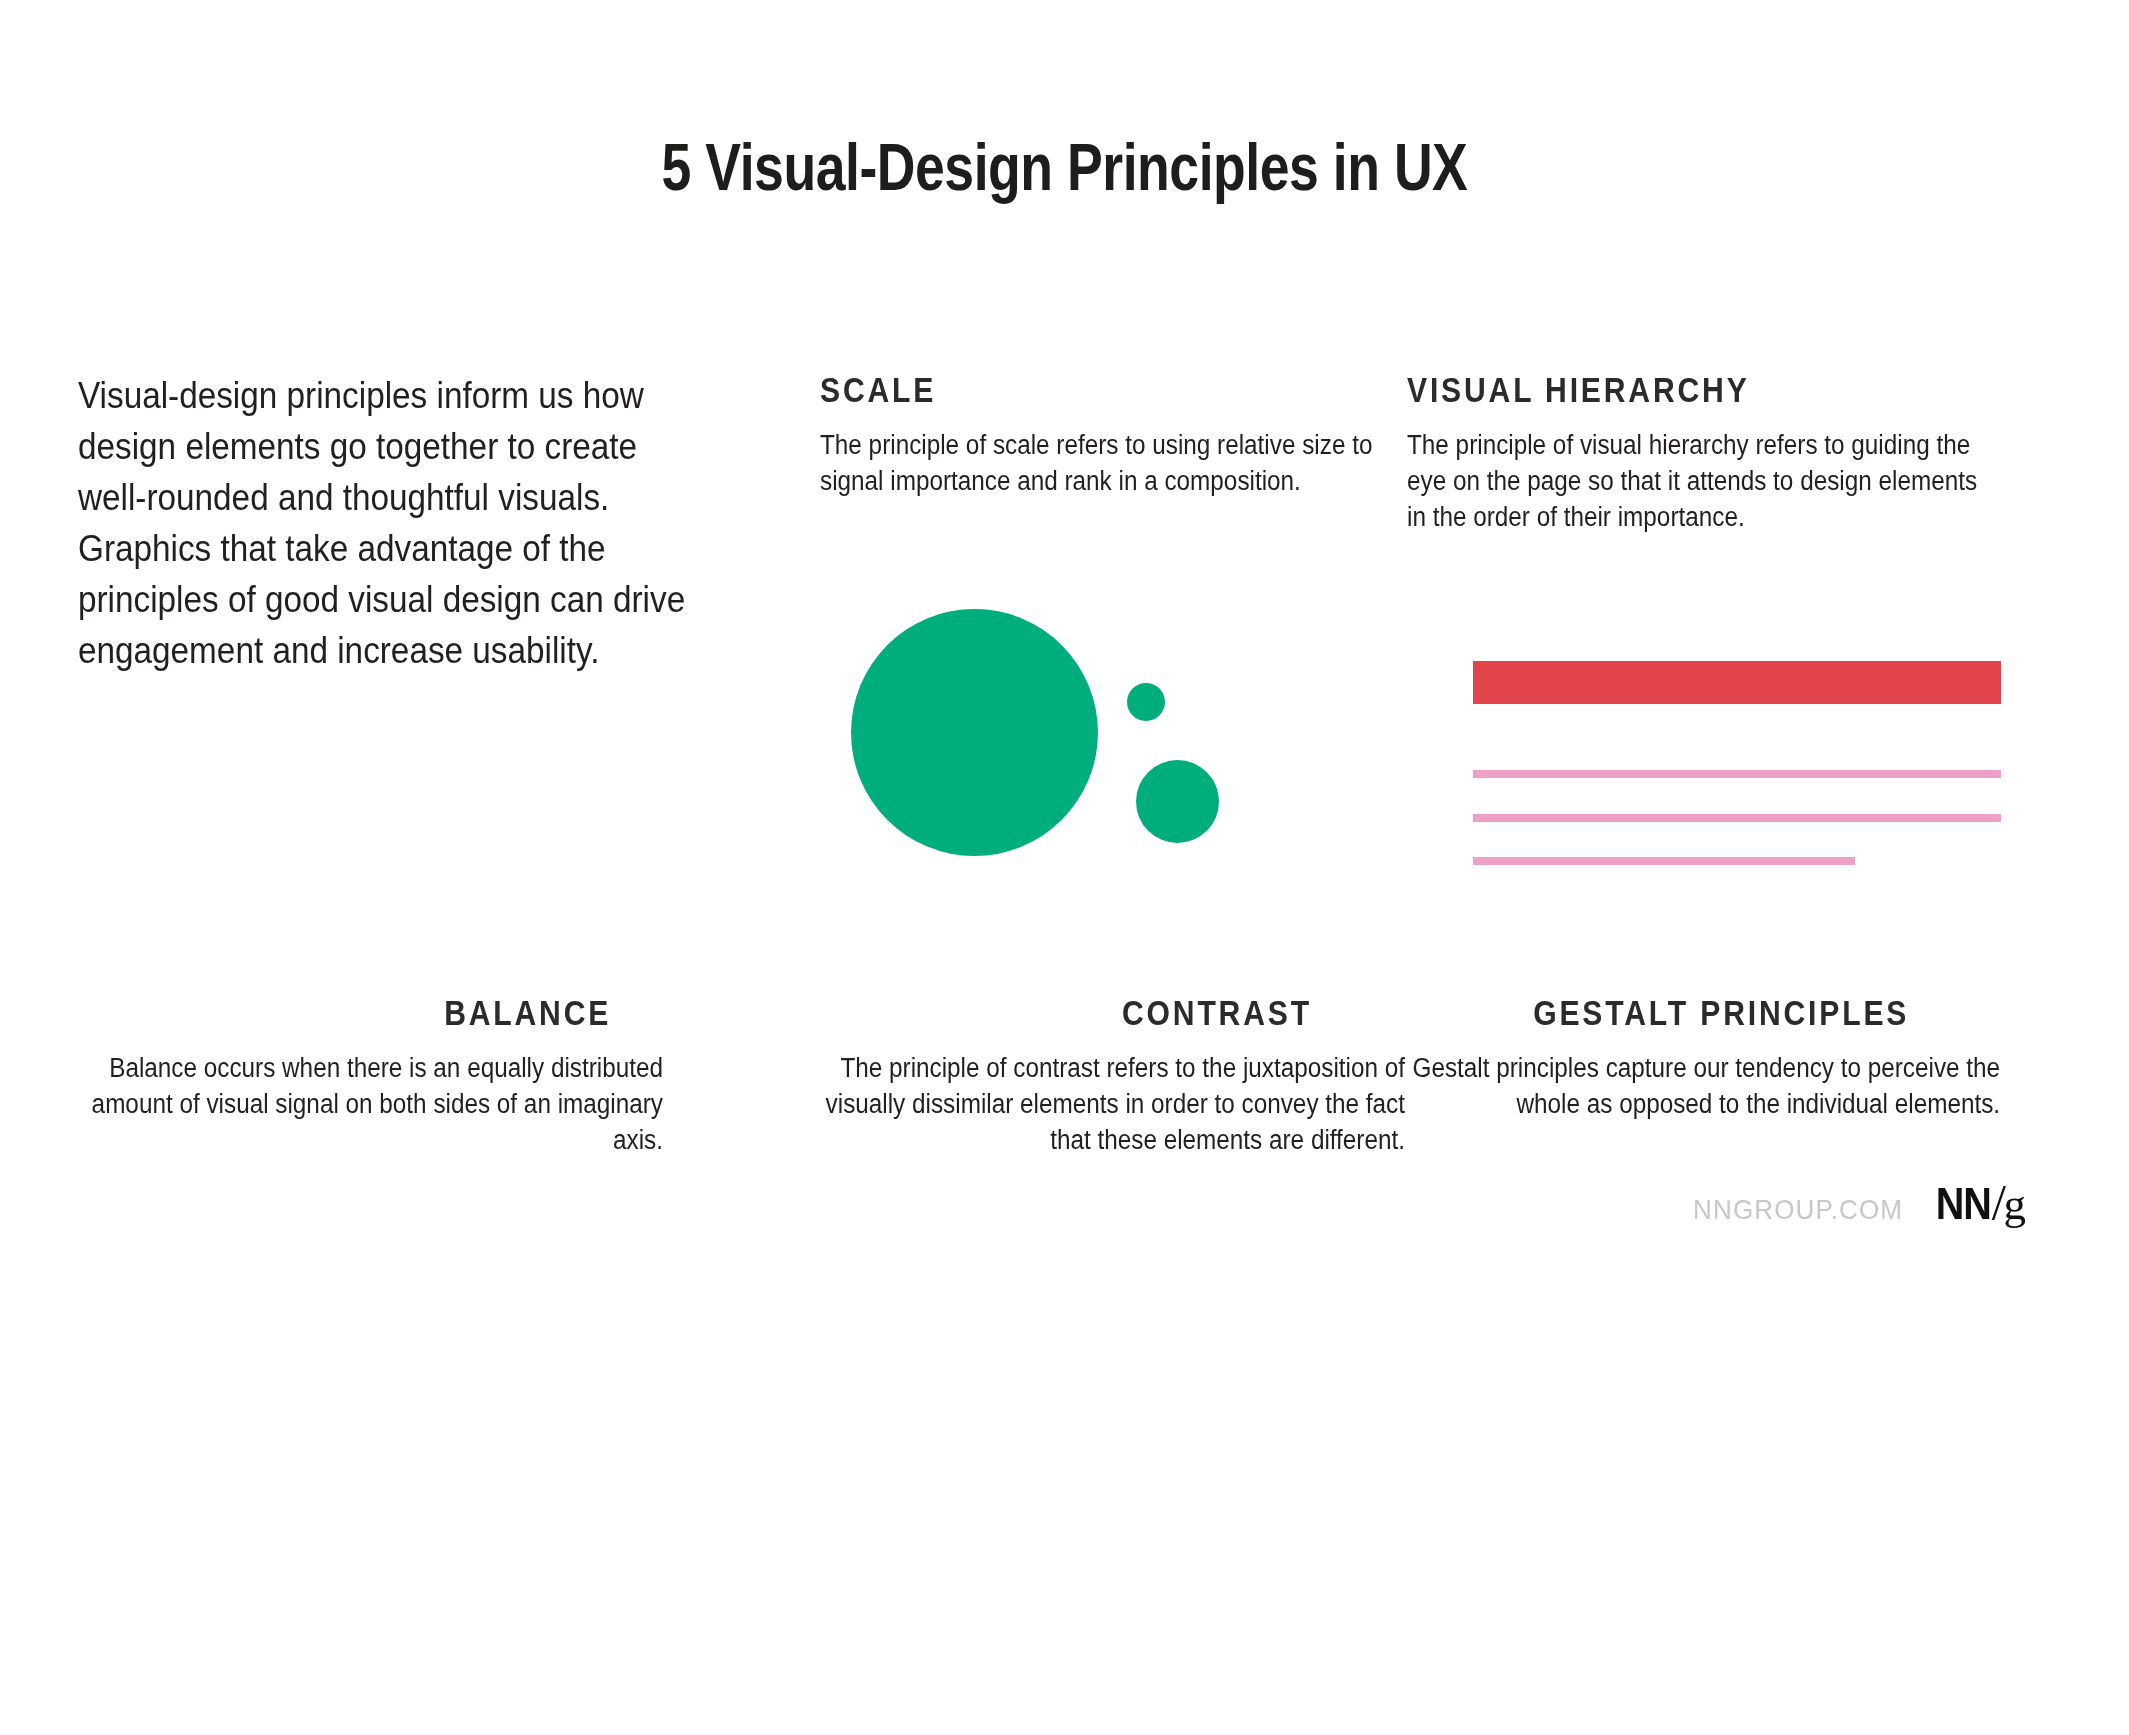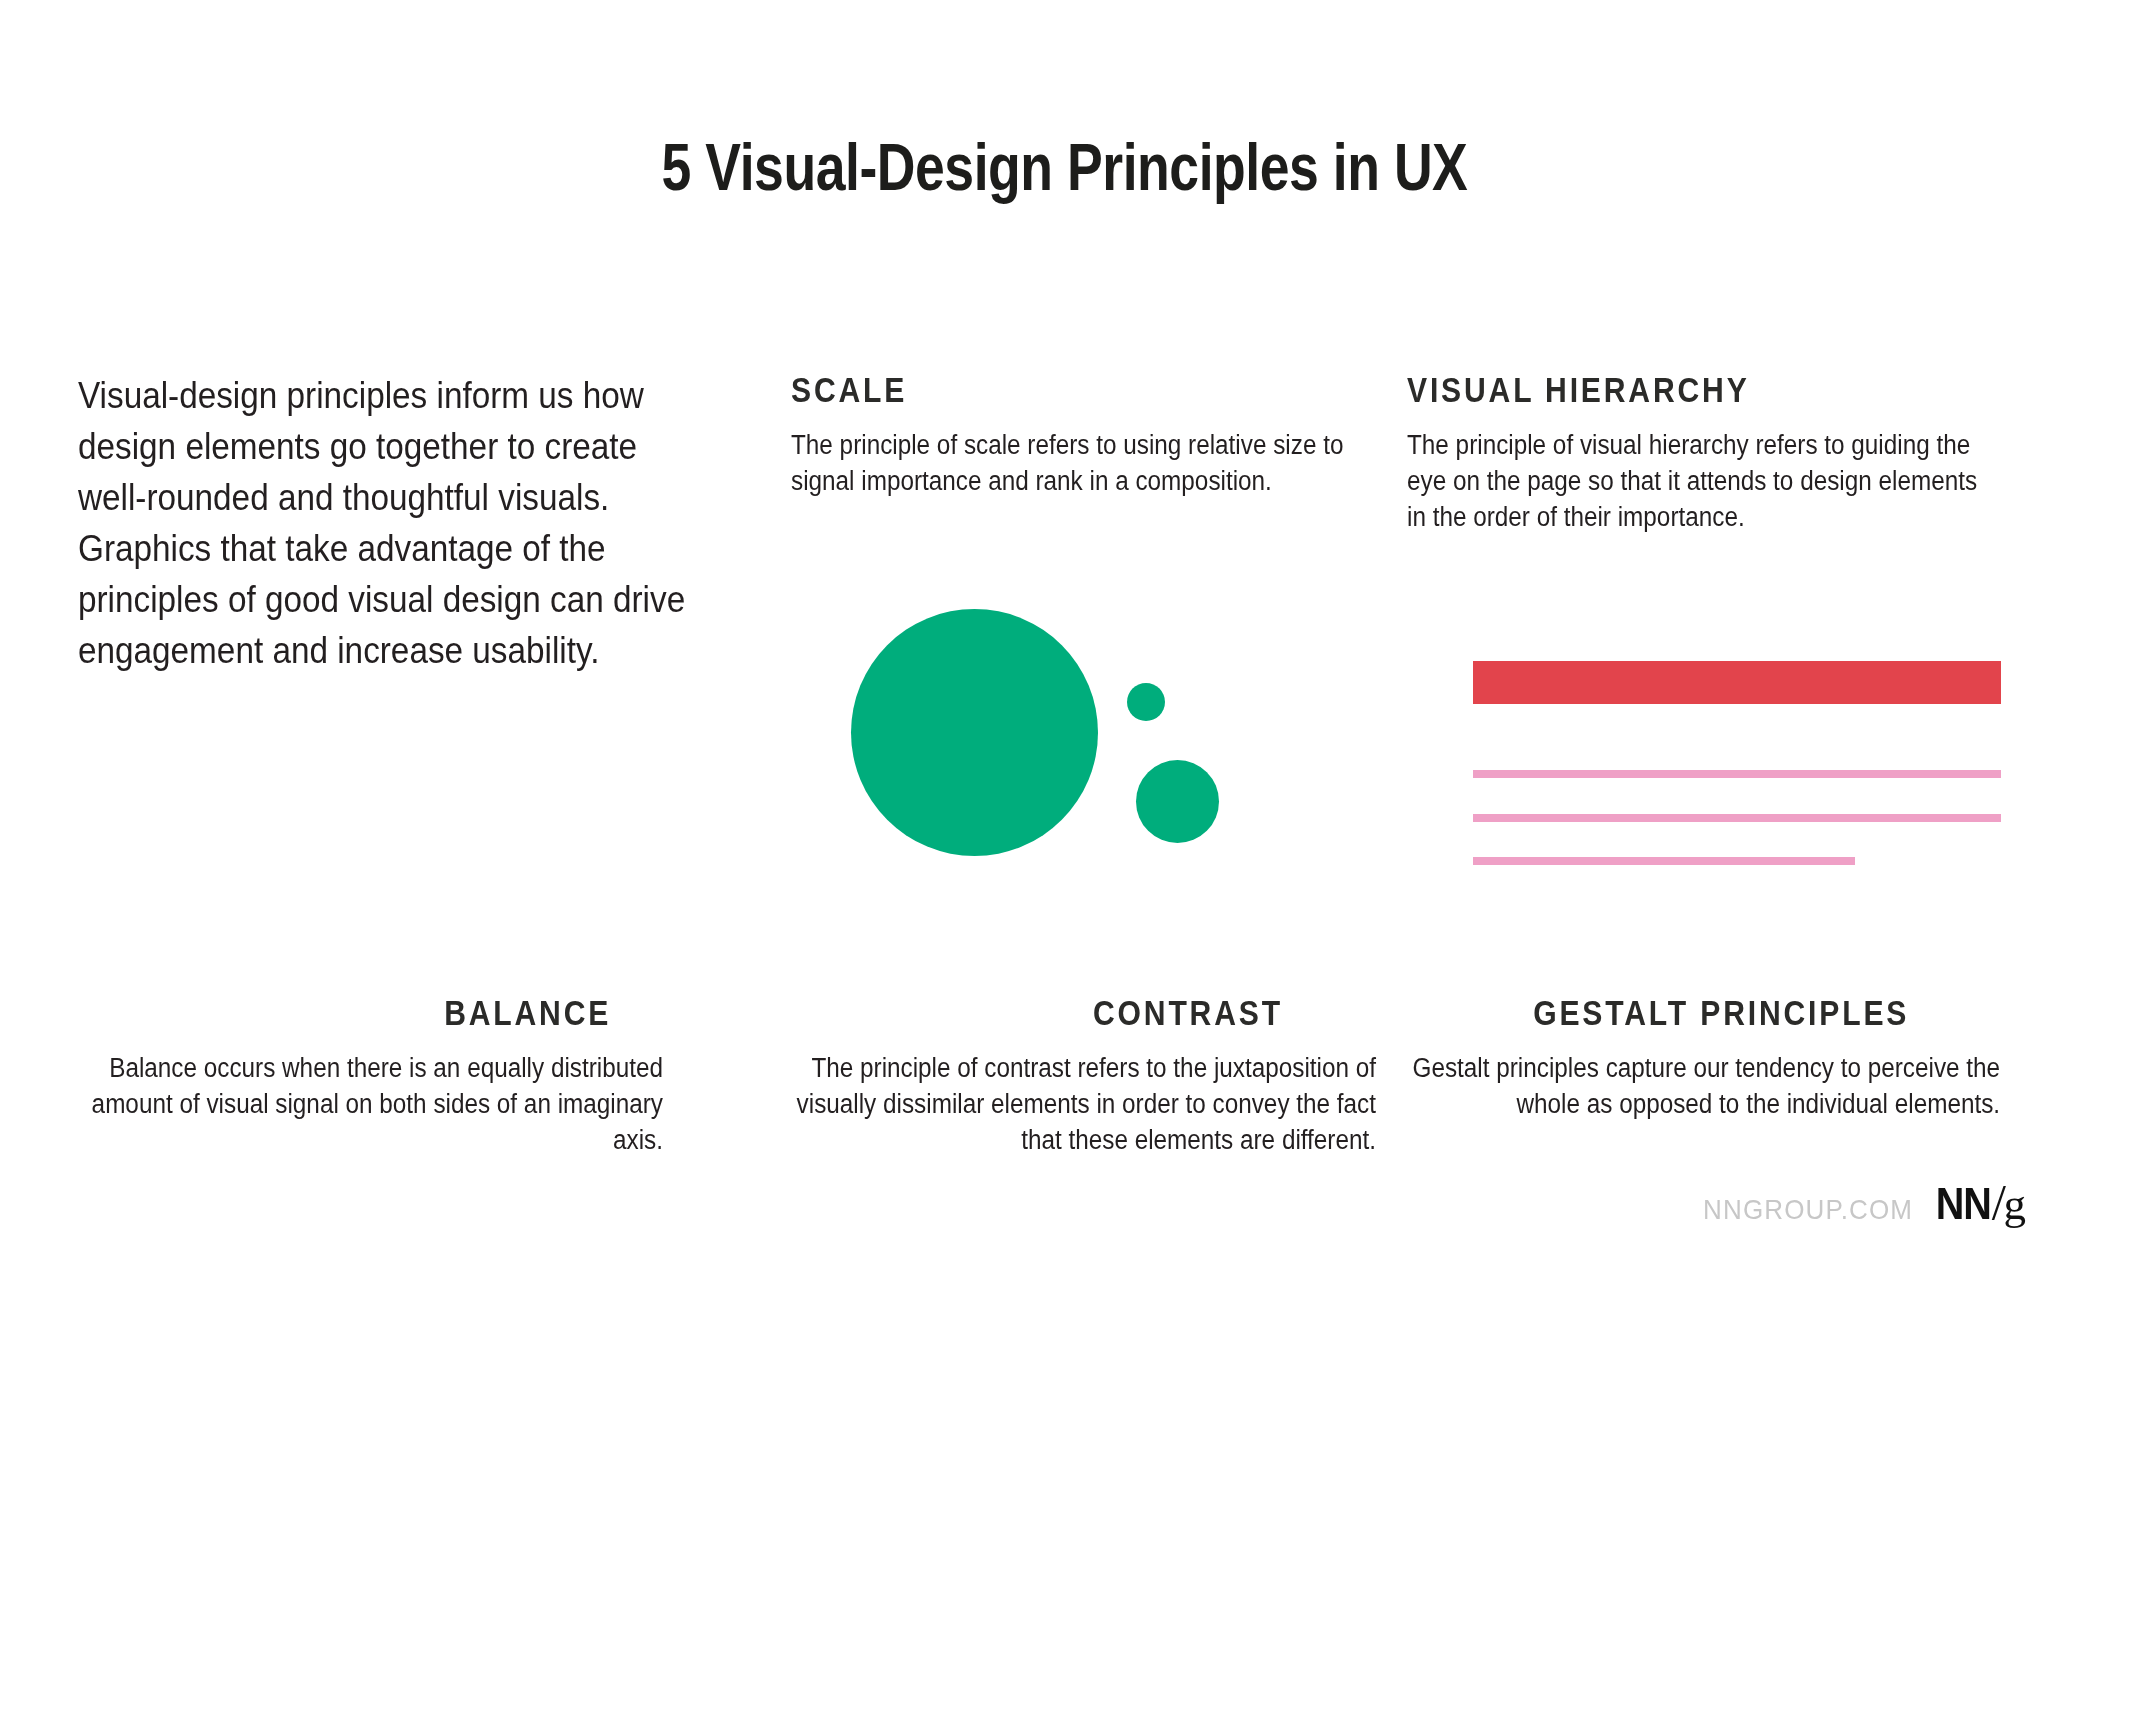--- a/index.html
+++ b/index.html
@@ -32,21 +32,21 @@
     letter-spacing: -0.6px;
     color: #1d1d1b;
     transform: scaleX(0.80);
     transform-origin: 50% 50%;
     white-space: nowrap;
   }
 
   
   .col { position: absolute; }
   .col-1 { left: 78px;  width: 620px; }
-  .col-2 { left: 791px; width: 572px; }
+  .col-2 { left: 820px; width: 572px; }
   .col-3 { left: 1407px; width: 584px; }
 
   .row-top    { top: 370px; }
   .row-bottom { top: 993px; text-align: right; }
 
   .intro {
     font-size: 37px;
     line-height: 1.38;
     color: #231f20;
     transform: scaleX(0.90);
@@ -169,21 +169,21 @@
   .pac-bm { left: 231px; top: 155px; }
   .pac-br { left: 462px; top: 155px; }
 
   
   .footer {
     position: absolute;
     right: 103px;
     bottom: 54px;
     display: flex;
     align-items: baseline;
-    gap: 18px;
+    gap: 28px;
   }
   .footer-url {
     font-size: 27.4px;
     letter-spacing: 1.2px;
     color: #c7c7c7;
     transform: scaleX(0.95);
     transform-origin: 100% 50%;
     white-space: nowrap;
   }
   .footer-logo {

